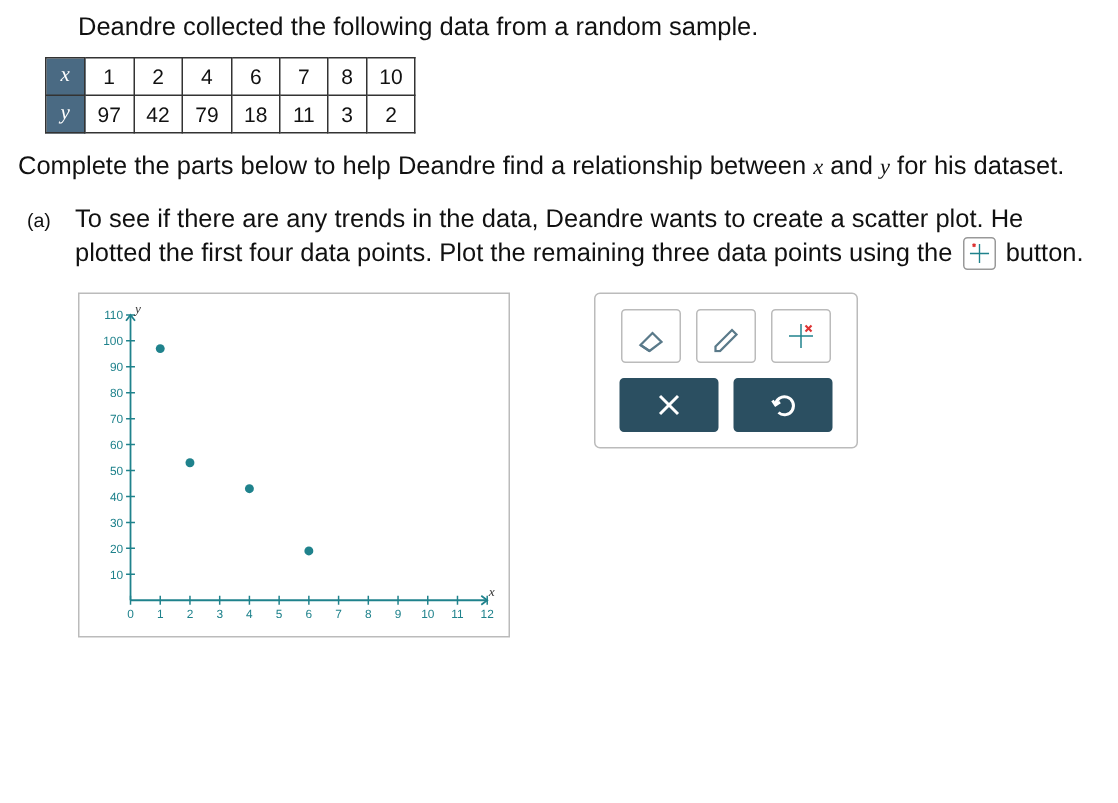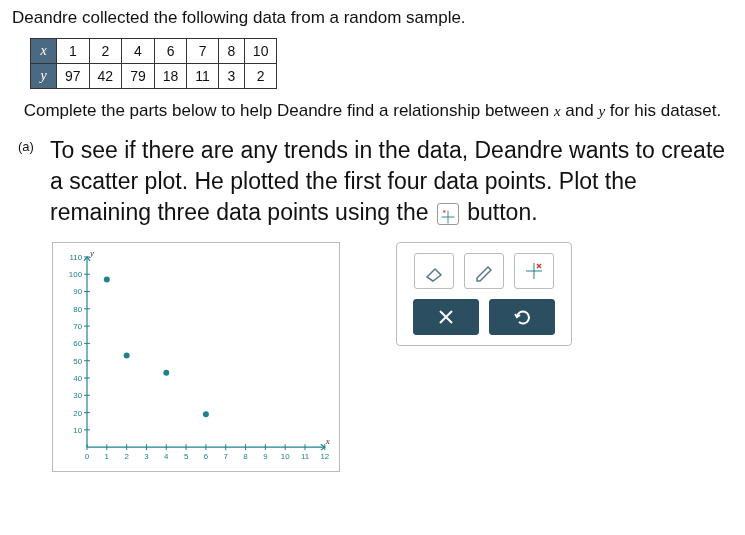--- a/index.html
+++ b/index.html
@@ -4,44 +4,44 @@
 <style>
   * { box-sizing: border-box; }
   body {
     margin: 0;
     padding: 8px 12px;
     font-family: Arial, Helvetica, sans-serif;
     color: #111;
     background: #fff;
     width: 745px;
   }
-  .intro { font-size: 17px; margin-bottom: 10px; }
+  .intro { font-size: 17px; margin-bottom: 10px; margin-left: 40px; }
   .data-table {
     border-collapse: collapse;
     margin: 6px 0 12px 18px;
   }
   .data-table td, .data-table th {
     border: 1px solid #333;
     padding: 4px 8px;
     text-align: center;
     font-size: 14px;
     min-width: 26px;
   }
   .data-table th {
     background: #4a6a83;
     color: #fff;
     font-style: italic;
     font-weight: normal;
     font-family: 'Times New Roman', serif;
   }
-  .prompt { font-size: 17px; margin: 6px 0 14px 0; text-align: center; }
+  .prompt { font-size: 17px; margin: 6px 0 14px 0; }
   .var-it { font-family: 'Times New Roman', serif; font-style: italic; font-size: 15px; }
   .part-row { display: flex; align-items: flex-start; margin-left: 6px; }
   .part-label { font-size: 13px; margin-right: 10px; margin-top: 4px; min-width:22px;}
-  .part-text { font-size: 23px; line-height: 1.35; }
+  .part-text { font-size: 17px; line-height: 1.35; }
   .inline-btn {
     display: inline-block;
     vertical-align: middle;
     width: 22px; height: 22px;
     border: 1px solid #999;
     border-radius: 3px;
     background: #fff;
     position: relative;
     margin: 0 2px;
   }

